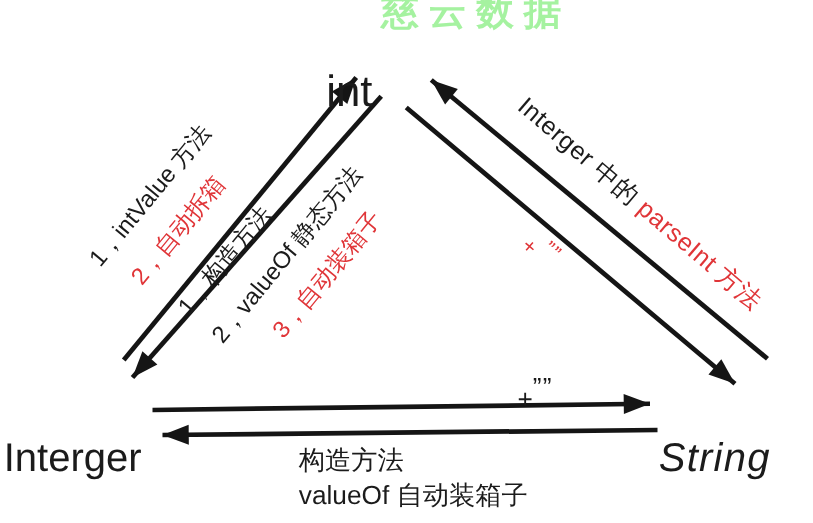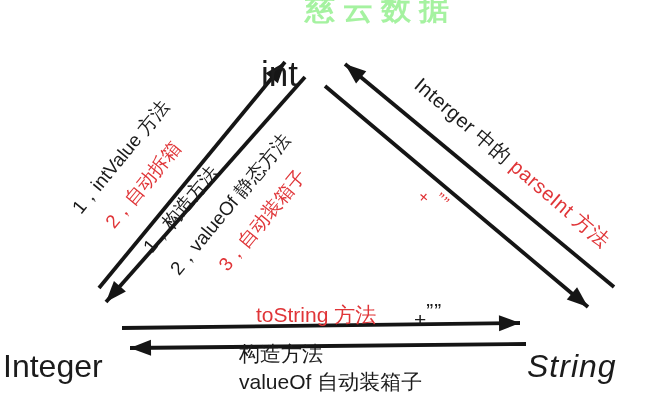--- a/index.html
+++ b/index.html
@@ -38,21 +38,21 @@
   .g2 .indent{margin-left:34px;}
   .g3{left:512px;top:163px;font-size:20px;letter-spacing:0.5px;}
   .g3 .red{color:var(--accent-red);}
   .g4{left:433px;top:200px;font-size:17px;color:var(--accent-red);}
   .plusq .q{vertical-align:9px;letter-spacing:1px;}
   .tostring{
     position:absolute;left:256px;top:301px;font-size:21px;
     color:var(--accent-red);white-space:nowrap;
   }
   .bottom-plusq{position:absolute;left:414px;top:299px;font-size:21px;color:var(--text);}
-  .bottom-methods{position:absolute;left:239px;top:340px;font-size:21px;line-height:28px;color:var(--text);white-space:nowrap;}
+  .bottom-methods{position:absolute;left:239px;top:355px;font-size:21px;line-height:28px;color:var(--text);white-space:nowrap;}
   line{stroke:var(--arrow);stroke-width:3.8;}
   marker path{fill:var(--arrow);}
 </style>
 </head>
 <body>
 
 <div class="canvas">
 
   <svg width="650" height="418" viewBox="0 0 650 418">
     <defs>
@@ -64,21 +64,21 @@
     <line x1="305" y1="77" x2="106" y2="302" marker-end="url(#ah)"></line>
     <line x1="325" y1="86" x2="588" y2="307" marker-end="url(#ah)"></line>
     <line x1="614" y1="287" x2="345" y2="64" marker-end="url(#ah)"></line>
     <line x1="122" y1="328" x2="520" y2="323" marker-end="url(#ah)"></line>
     <line x1="526" y1="344" x2="130" y2="348" marker-end="url(#ah)"></line>
   </svg>
 
   <div class="watermark">慈云数据</div>
 
   <div class="node node-int">int</div>
-  <div class="node node-integer">Integer</div>
+  <div class="node node-integer">Interger</div>
   <div class="node node-string">String</div>
 
   <div class="rot g1">
     <div class="lbl">1，intValue 方法</div>
     <div class="lbl lbl-red indent">2，自动拆箱</div>
   </div>
 
   <div class="rot g2">
     <div class="lbl">1，构造方法</div>
     <div class="lbl">2，valueOf 静态方法</div>
@@ -87,21 +87,20 @@
 
   <div class="rot rot-right g3">
     <span>Interger 中的 </span><span class="red">parseInt 方法</span>
   </div>
 
   <div class="rot rot-right g4 plusq">
     <span>+</span>
     <span class="q">””</span>
   </div>
 
-  <div class="tostring">toString 方法</div>
 
   <div class="bottom-plusq plusq">
     <span>+</span><span class="q">””</span>
   </div>
 
   <div class="bottom-methods">
     <div>构造方法</div>
     <div>valueOf 自动装箱子</div>
   </div>
 

